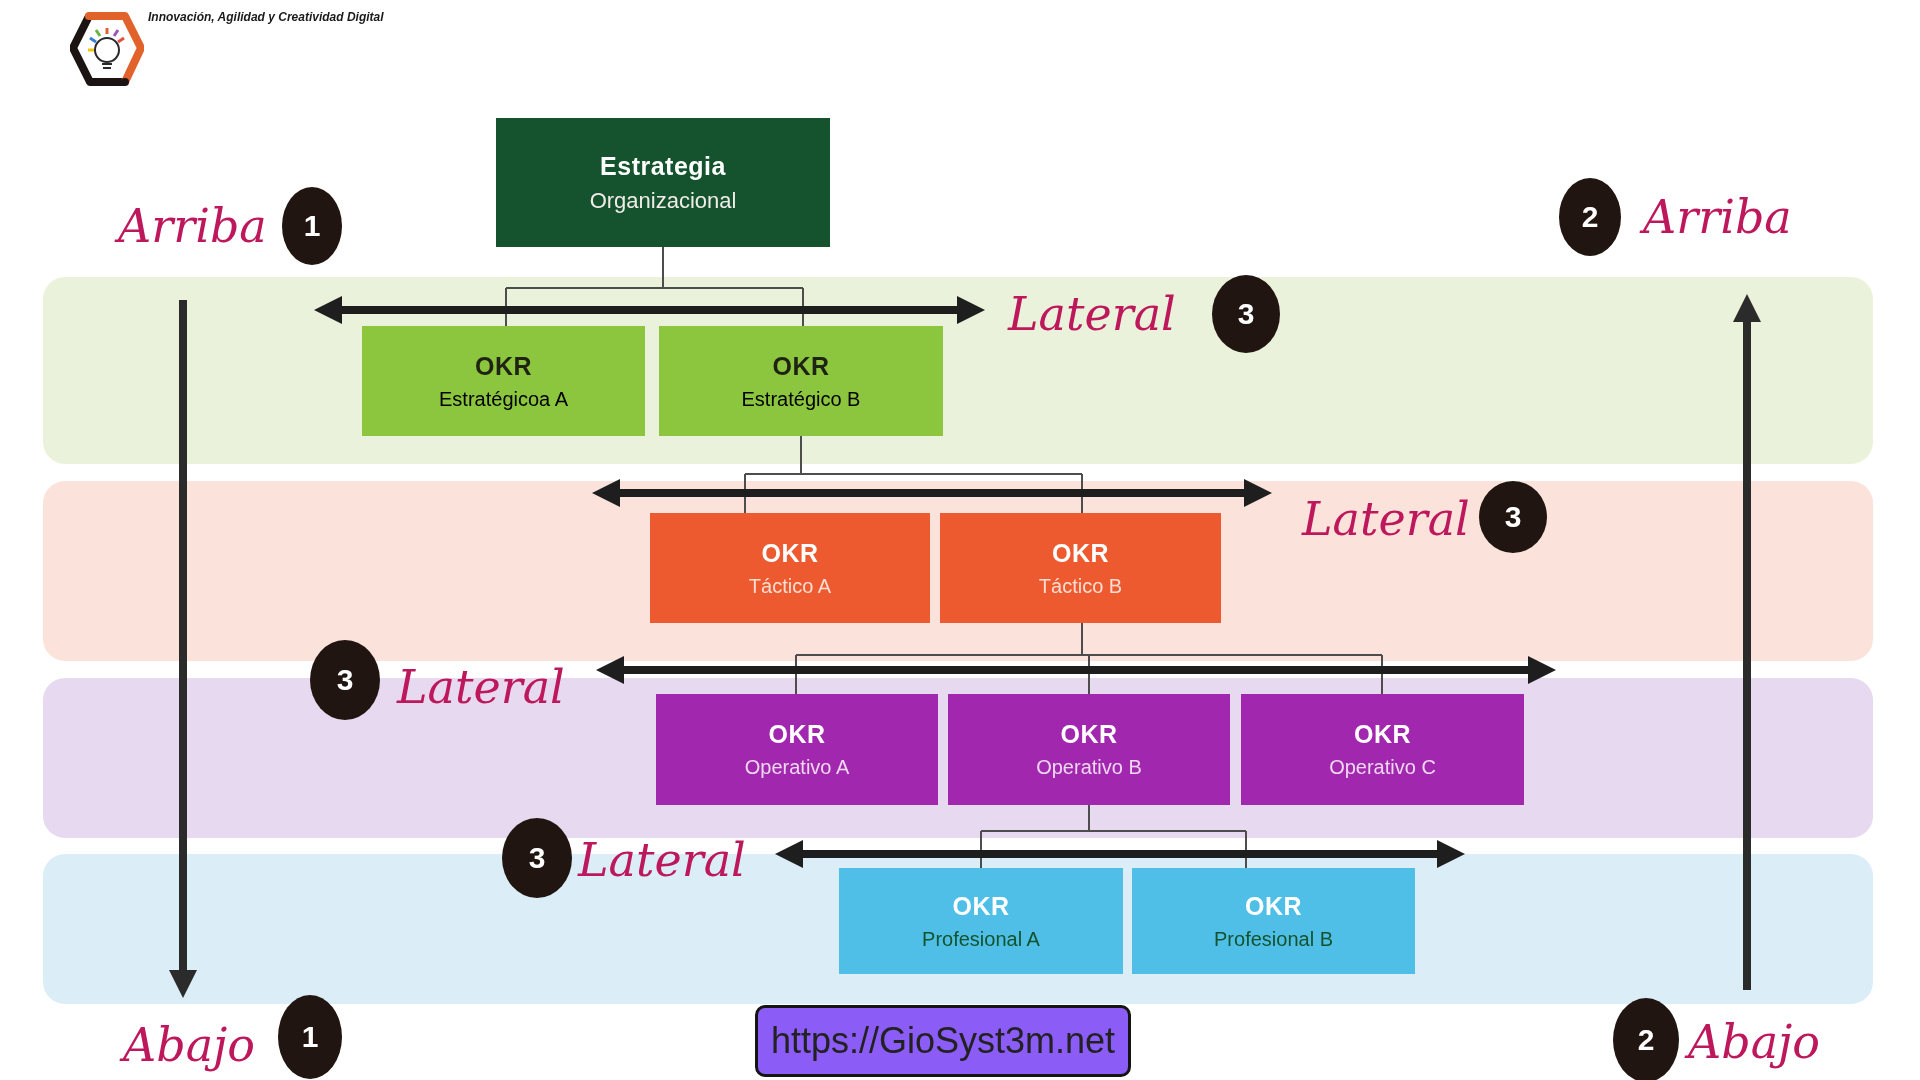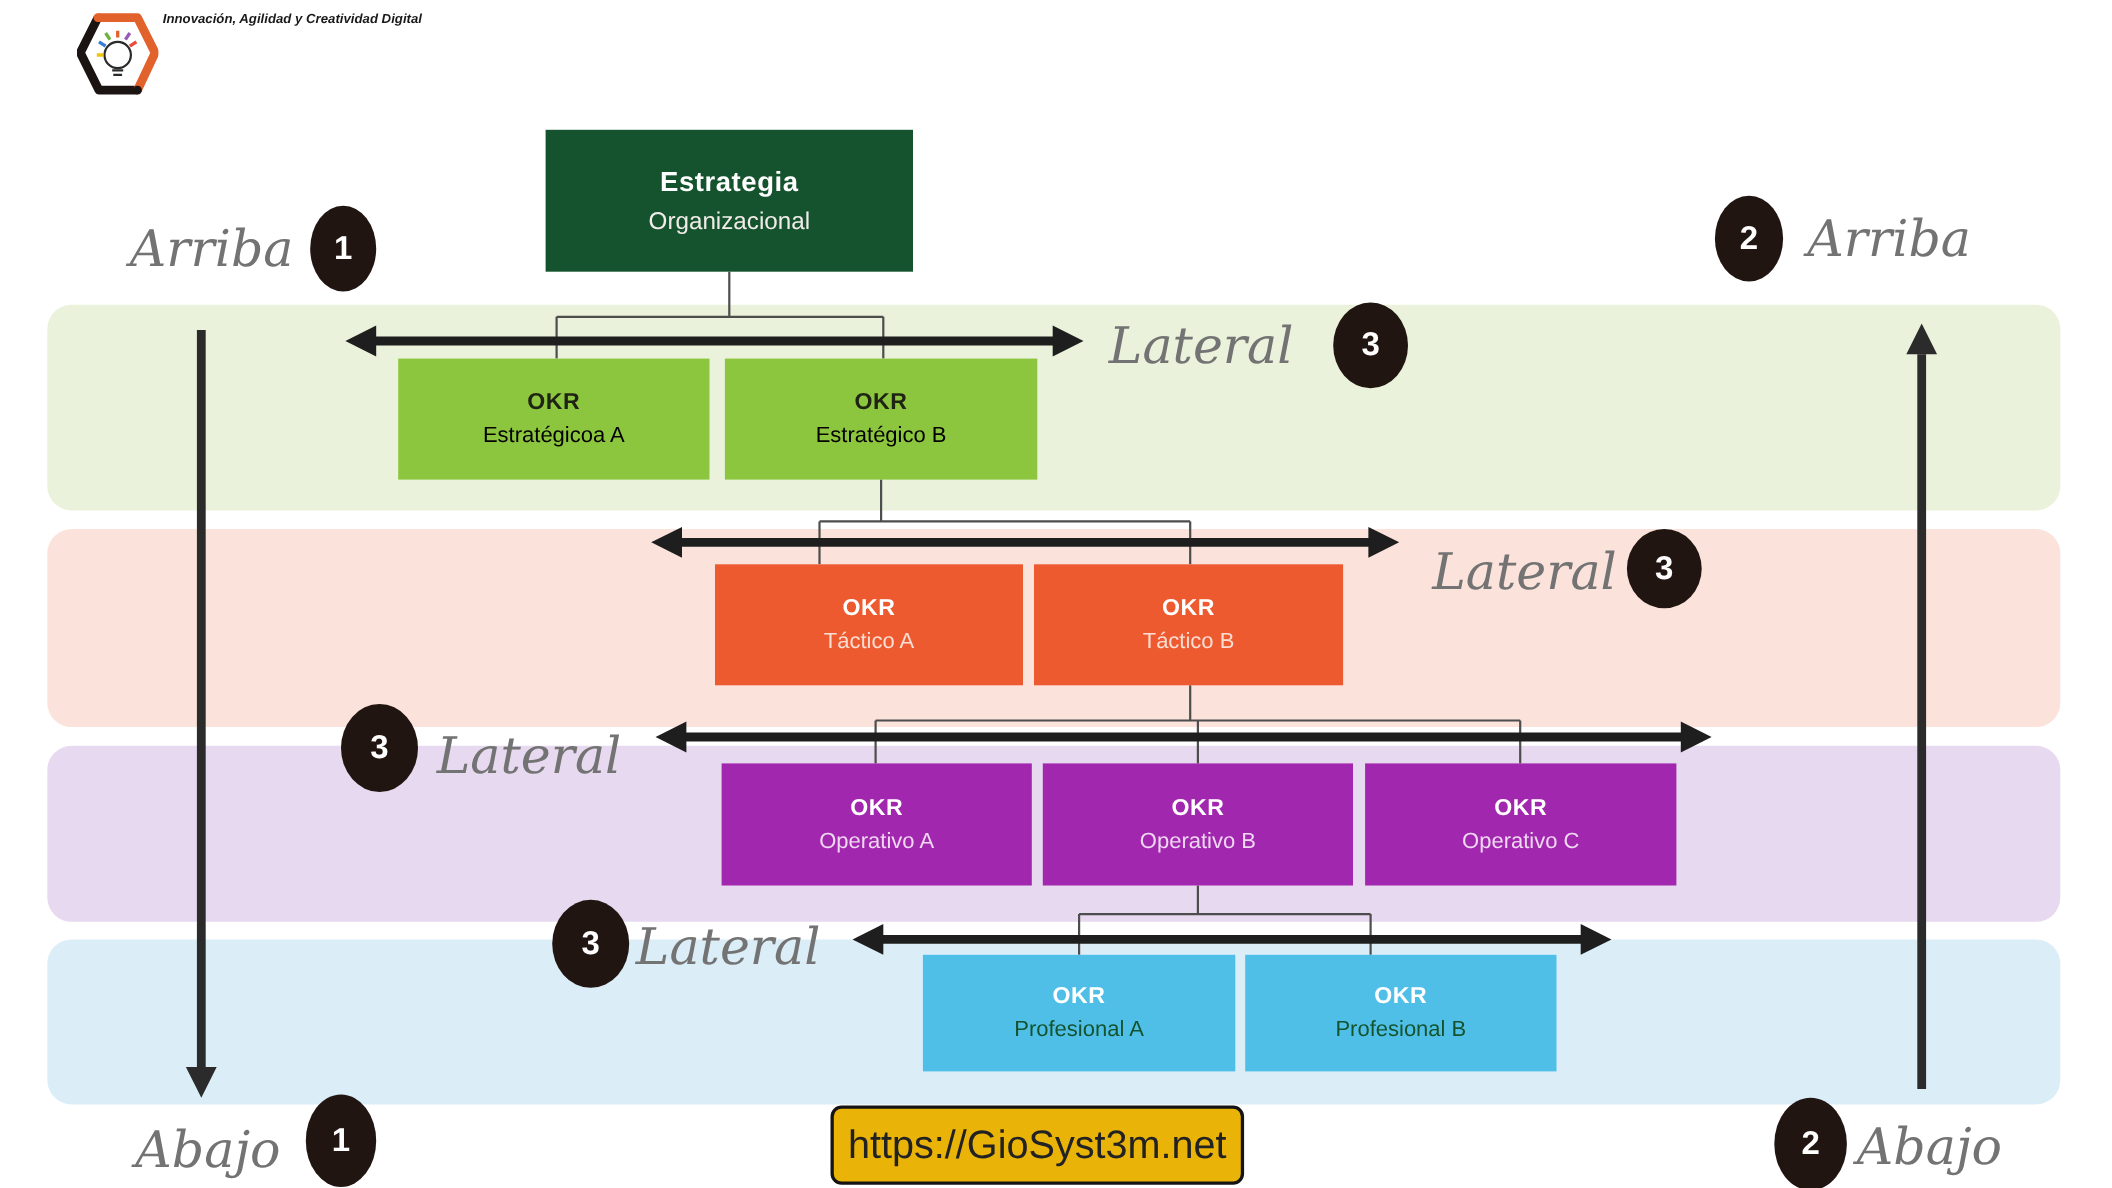--- a/index.html
+++ b/index.html
@@ -12,21 +12,21 @@
   .band-pink  {top:481px;height:180px;background:#fbe3dc;}
   .band-purple{top:678px;height:160px;background:#e7d9ef;}
   .band-blue  {top:854px;height:150px;background:#dbeef8;}
 
   
   .wires{position:absolute;left:0;top:0;width:1920px;height:1080px;pointer-events:none;}
 
   
   .okr-box{position:absolute;display:flex;flex-direction:column;align-items:center;
            justify-content:center;gap:7px;text-align:center;}
-  .okr-line1{font-weight:bold;font-size:21px;letter-spacing:.5px;}
+  .okr-line1{font-weight:bold;font-size:25px;letter-spacing:.5px;}
   .okr-line2{font-size:20px;}
   .root-box{background:#14532d;color:#fff;left:496px;top:118px;width:334px;height:129px;}
   .root-box .okr-line1{font-size:25px;}
   .root-box .okr-line2{font-size:22px;color:#f1ece9;}
 
   .box-green {background:#8cc63e;color:#1f2313;}
   .box-green .okr-line2{color:#000000;}
   .box-orange{background:#ee5a2f;color:#fff;}
   .box-orange .okr-line2{color:#fbded3;}
   .box-purple{background:#a227af;color:#fff;}
@@ -39,21 +39,21 @@
   .t-a{left:650px;top:513px;width:280px;height:110px;}
   .t-b{left:940px;top:513px;width:281px;height:110px;}
   .o-a{left:656px;top:694px;width:282px;height:111px;}
   .o-b{left:948px;top:694px;width:282px;height:111px;}
   .o-c{left:1241px;top:694px;width:283px;height:111px;}
   .p-a{left:839px;top:868px;width:284px;height:106px;}
   .p-b{left:1132px;top:868px;width:283px;height:106px;}
 
   
   .script{position:absolute;font-family:"DejaVu Serif",serif;font-style:italic;
-          font-size:46px;color:#737373;white-space:nowrap;line-height:60px;}
+          font-size:46px;color:#be185d;white-space:nowrap;line-height:60px;}
 
   
   .badge{position:absolute;background:#211511;border-radius:50%;display:flex;
          align-items:center;justify-content:center;color:#fff;font-weight:bold;font-size:30px;}
   .b1t{left:282px;top:187px;width:60px;height:78px;}
   .b1b{left:278px;top:995px;width:64px;height:84px;}
   .b2t{left:1559px;top:178px;width:62px;height:78px;}
   .b2b{left:1613px;top:998px;width:66px;height:84px;}
   .b3a{left:1212px;top:275px;width:68px;height:78px;}
   .b3b{left:1479px;top:481px;width:68px;height:72px;}
@@ -65,21 +65,21 @@
          font-size:54px;font-weight:bold;letter-spacing:-1px;color:#170e09;white-space:nowrap;}
 
   
   .logo{position:absolute;left:70px;top:8px;display:flex;align-items:flex-start;}
   .logo-text{margin-left:4px;}
   .logo-name{font-size:40px;font-weight:bold;letter-spacing:-1px;color:#181211;line-height:48px;}
   .logo-name .accent{color:#e2622b;}
   .logo-tagline{font-size:12px;font-style:italic;font-weight:bold;color:#1a1a1a;margin-top:2px;}
 
   
-  .url-box{position:absolute;left:755px;top:1005px;width:370px;height:66px;background:#eab308;
+  .url-box{position:absolute;left:755px;top:1005px;width:370px;height:66px;background:#8b5cf6;
            border:3px solid #141414;border-radius:10px;display:flex;align-items:center;
            justify-content:center;font-size:36px;color:#222;letter-spacing:0;}
 </style>
 </head>
 <body>
 
 <div class="canvas">
 
   <div class="band band-green"></div>
   <div class="band band-pink"></div>

